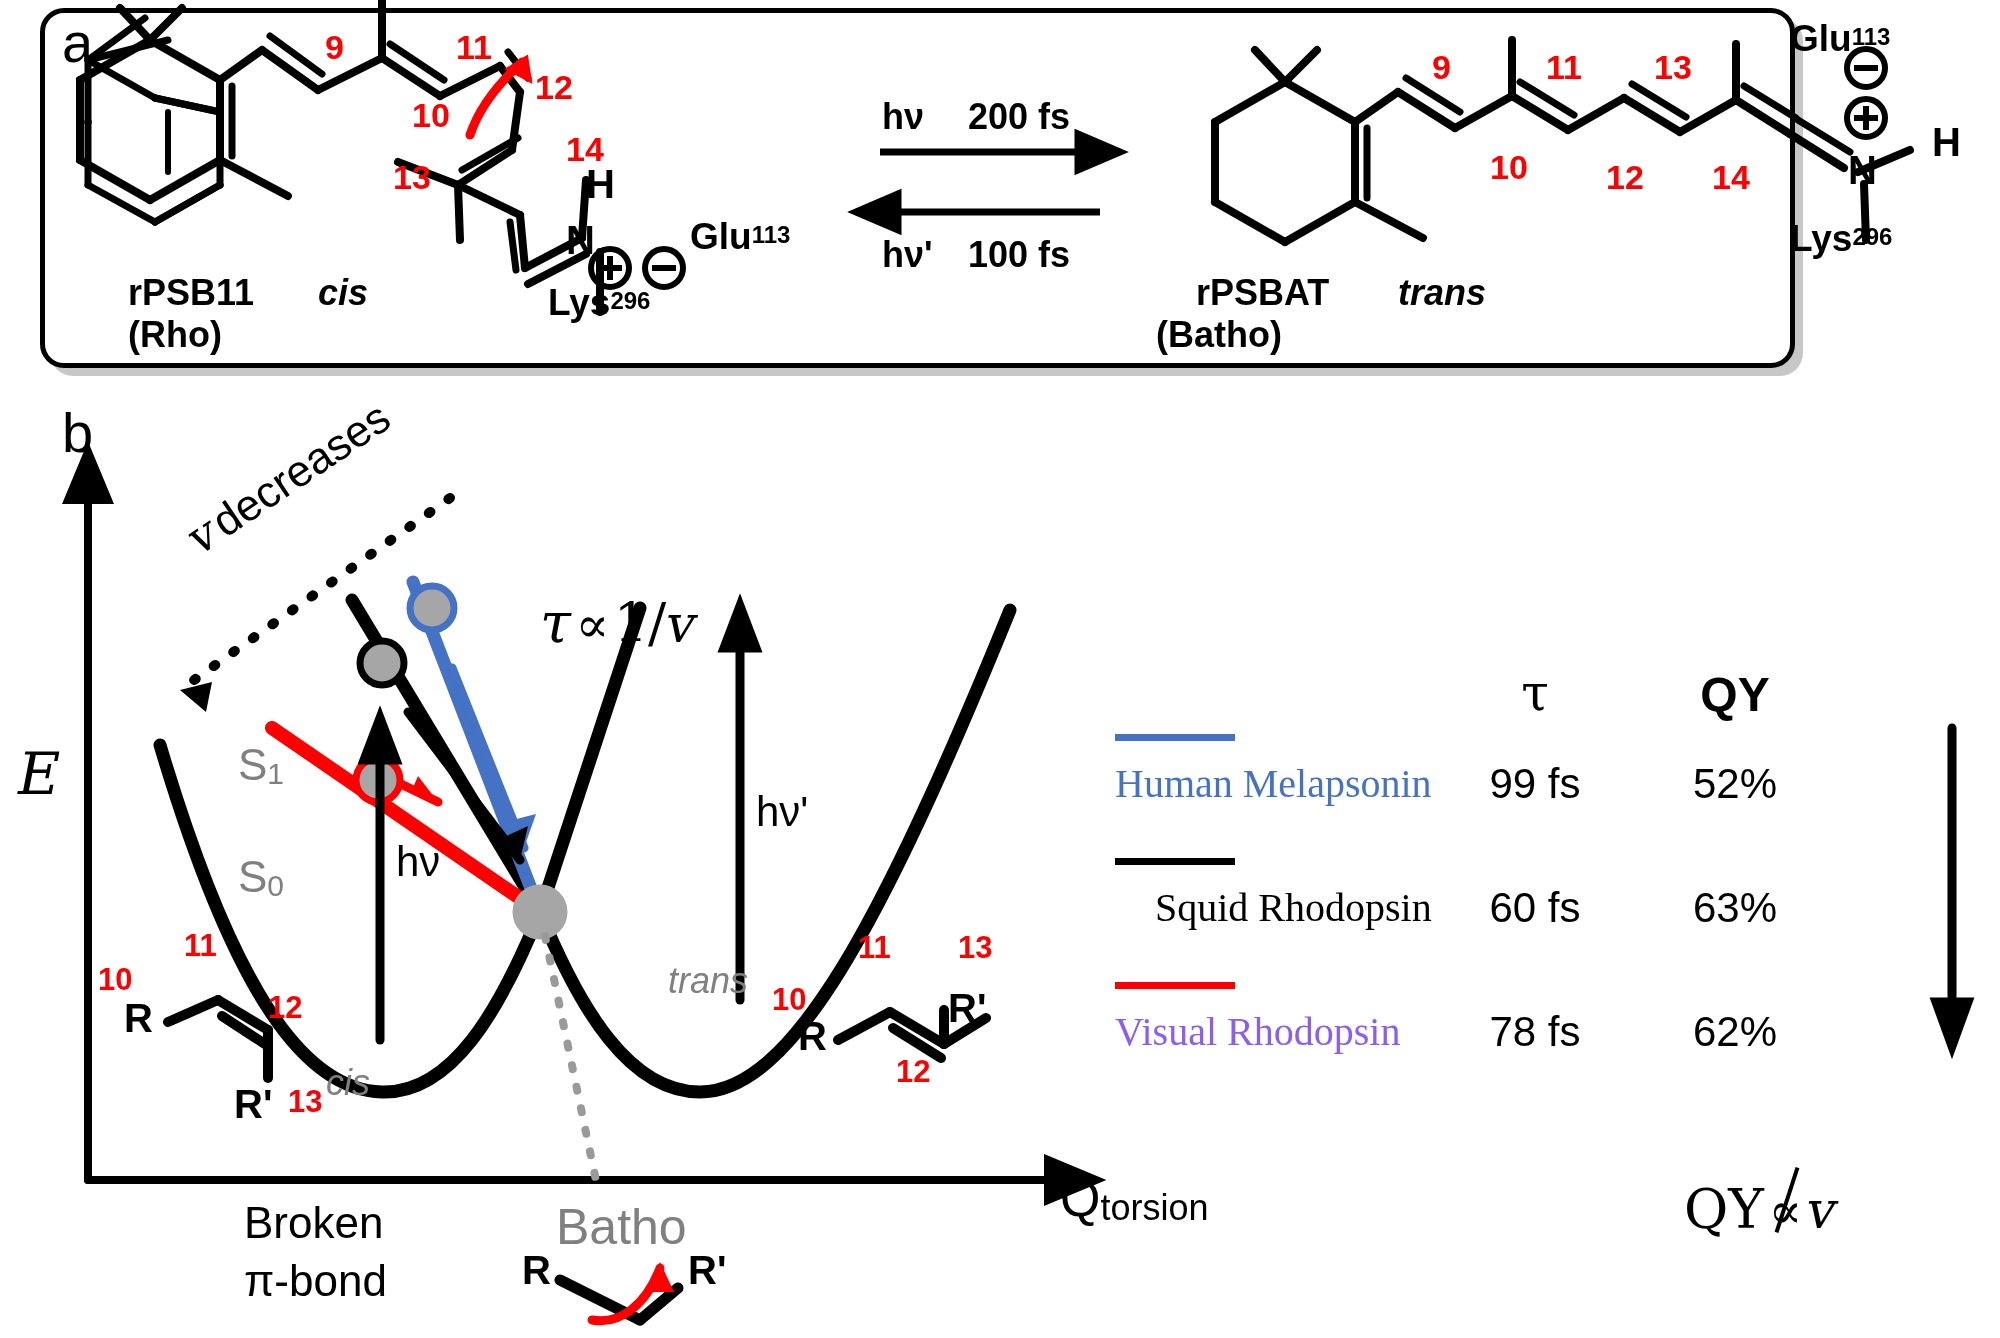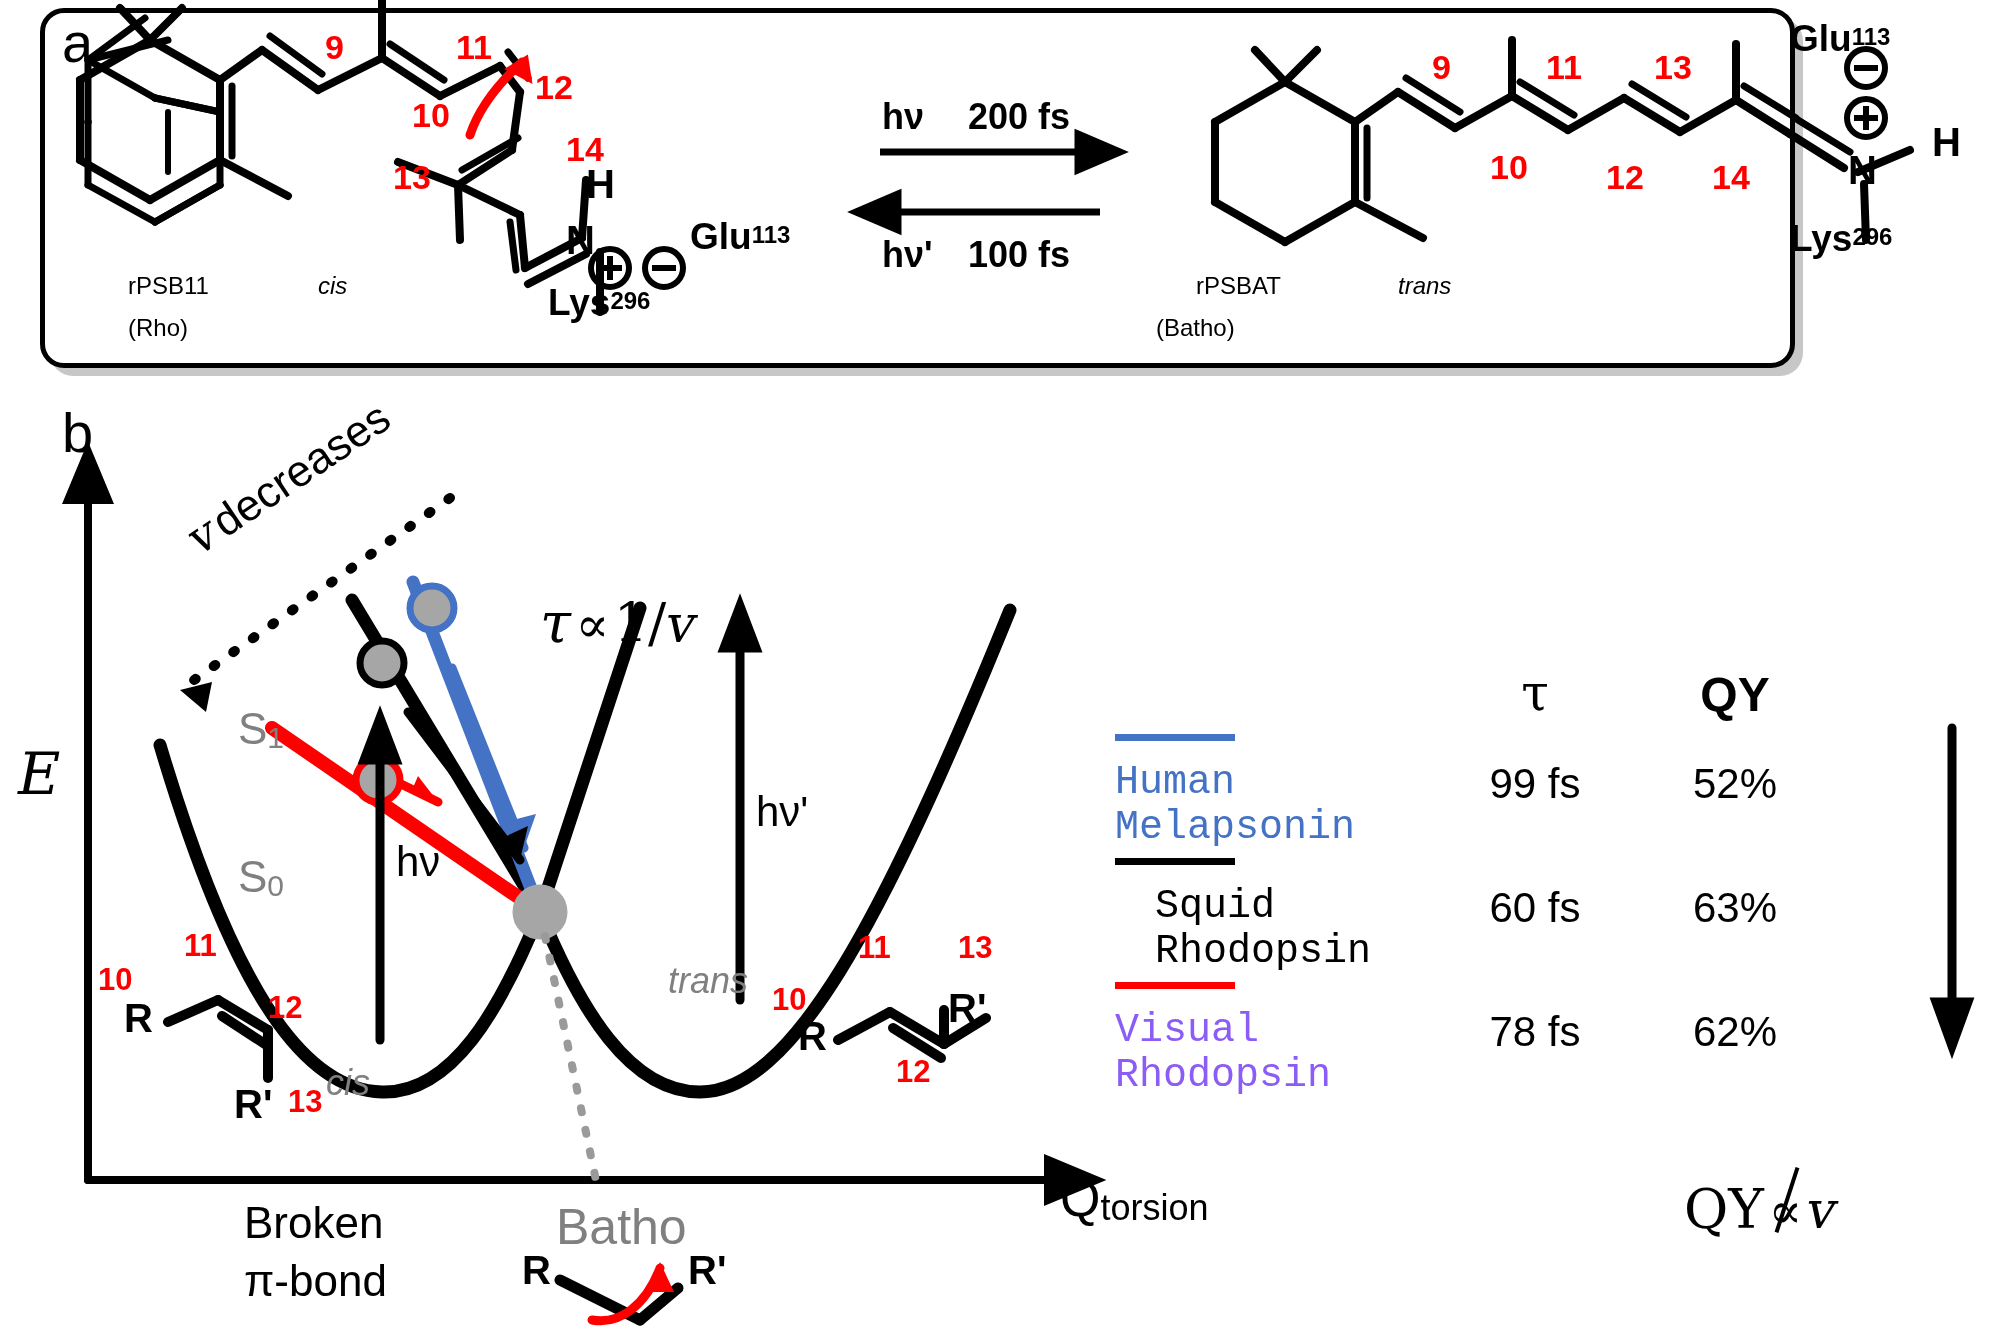--- a/index.html
+++ b/index.html
@@ -20,36 +20,36 @@
   }
   .panel-letter{font-size:56px;font-weight:400;color:#000;font-family:"Liberation Sans",sans-serif;}
   .ital{font-style:italic;}
   .num{font-weight:bold;color:#ff0000;font-size:34px;font-family:"Liberation Sans",sans-serif;}
   .num-b{font-weight:bold;color:#ff0000;font-size:31px;font-family:"Liberation Sans",sans-serif;}
   .chemlab{font-weight:bold;font-size:37px;font-family:"Liberation Sans",sans-serif;}
   .atom{font-weight:bold;font-size:40px;font-family:"Liberation Sans",sans-serif;}
   .sup{font-size:24px;vertical-align:super;font-weight:bold;}
   .sub{font-size:26px;vertical-align:sub;}
   .rxn{font-weight:bold;font-size:36px;font-family:"Liberation Sans",sans-serif;}
-  .name{font-weight:normal;font-size:24px;font-family:"Liberation Sans",sans-serif;}
+  .name{font-weight:bold;font-size:36px;font-family:"Liberation Sans",sans-serif;}
   .serif-it{font-family:"DejaVu Serif",serif;font-style:italic;}
 
   
   .plain{font-size:38px;font-family:"Liberation Sans",sans-serif;}
   .state{font-size:44px;color:#808080;font-family:"Liberation Sans",sans-serif;}
   .greytag{font-size:36px;color:#808080;font-style:italic;font-family:"Liberation Sans",sans-serif;}
   .axlab{font-size:44px;font-family:"DejaVu Serif",serif;font-style:italic;}
 
   
   #legend{position:absolute;left:1105px;top:660px;width:760px;}
   .lg-head{display:flex;align-items:flex-end;height:62px;}
   .lg-row{display:flex;align-items:center;height:124px;}
   .lg-swatchcell{width:330px;position:relative;height:100%;}
   .lg-swatch{position:absolute;left:10px;top:12px;width:120px;height:7px;}
-  .lg-label{position:absolute;left:10px;top:38px;font-size:40px;font-family:Liberation Mono, monospace;}
+  .lg-label{position:absolute;left:10px;top:38px;font-size:40px;font-family:Liberation Serif, serif;}
   .lg-tau{width:200px;text-align:center;font-size:42px;font-family:"Liberation Sans",sans-serif;}
   .lg-qy{width:200px;text-align:center;font-size:42px;font-family:"Liberation Sans",sans-serif;}
   .hdr-sym{font-size:50px;font-family:"DejaVu Serif",serif;}
   .hdr-qy{font-size:48px;font-weight:bold;font-family:"Liberation Sans",sans-serif;}
 </style>
 </head>
 <body>
 
 <div id="panel-a-frame"></div>
 
@@ -327,21 +327,21 @@
   <span class="serif-it" style="font-size:46px;">ᴠ</span>
   <span style="font-size:44px;font-family:'Liberation Sans',sans-serif;">decreases</span>
 </div>
 
 <div class="abs" style="left:540px;top:590px;">
   <span class="serif-it" style="font-size:56px;">τ</span>
   <span style="font-size:50px;font-family:'DejaVu Serif',serif;">∝</span>
   <span style="font-size:54px;font-family:'DejaVu Serif',serif;">1/</span><span class="serif-it" style="font-size:52px;">ᴠ</span>
 </div>
 
-<div class="abs" style="left:238px;top:704px;">
+<div class="abs" style="left:238px;top:740px;">
   <span class="state">S</span><span class="state sub" style="font-size:30px;">1</span>
 </div>
 <div class="abs" style="left:238px;top:852px;">
   <span class="state">S</span><span class="state sub" style="font-size:30px;">0</span>
 </div>
 
 <div class="abs plain" style="left:396px;top:838px;font-size:42px;">hν</div>
 <div class="abs plain" style="left:756px;top:788px;font-size:42px;">hν'</div>
 
 <div class="abs greytag" style="left:326px;top:1062px;">cis</div>

